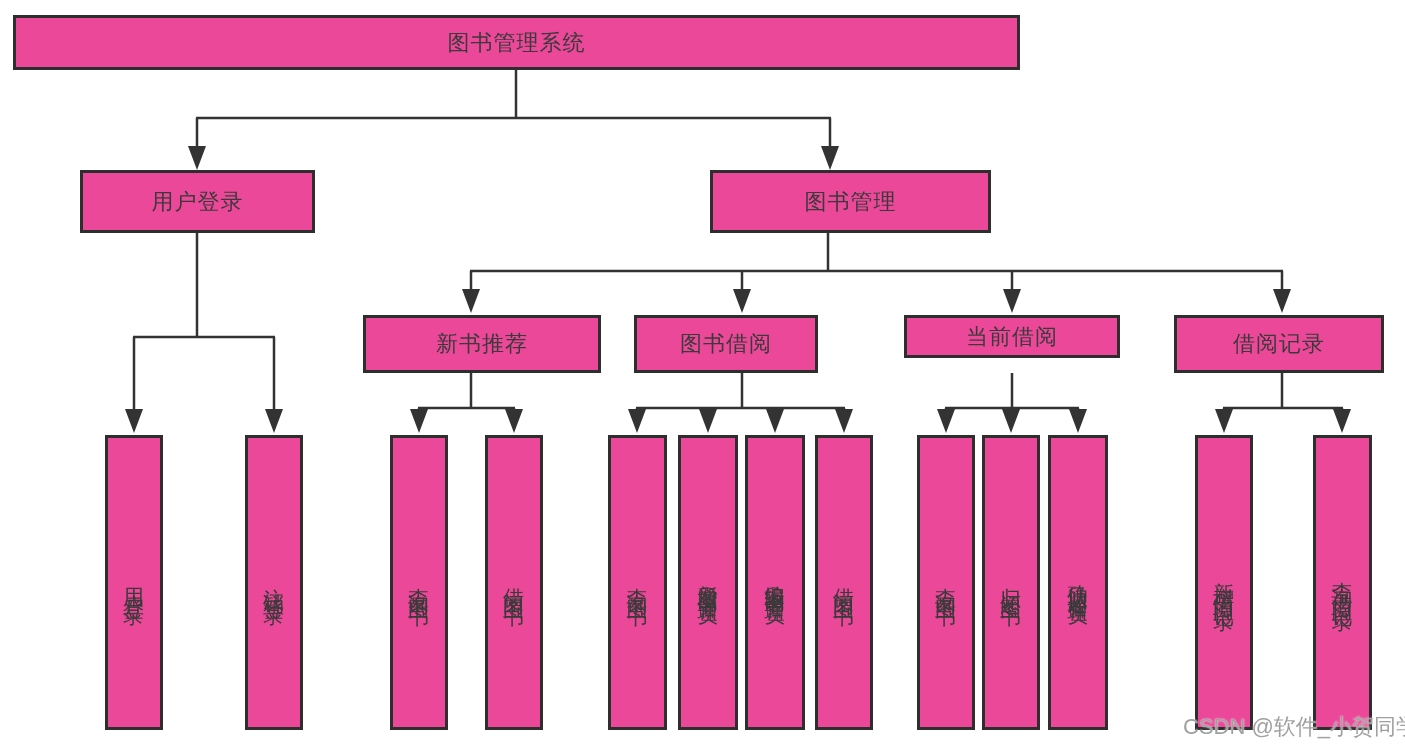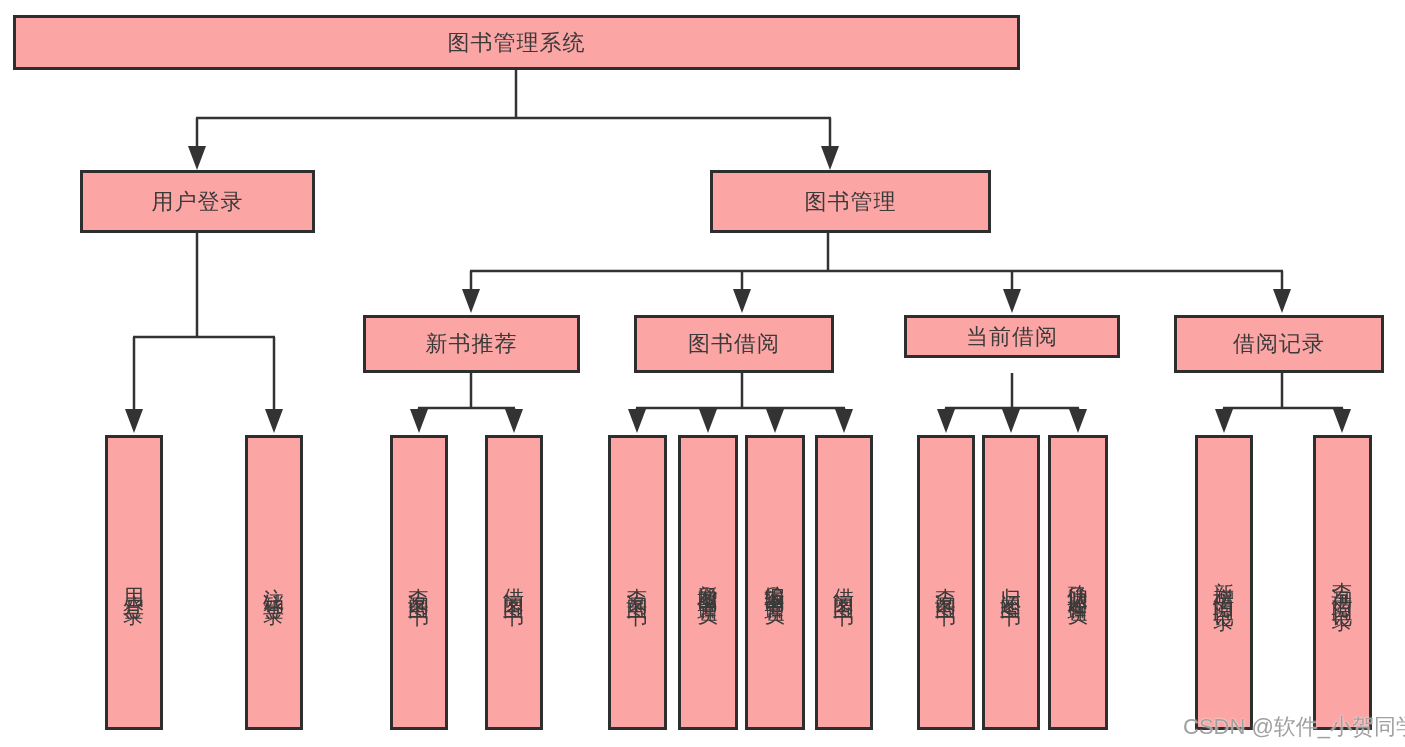--- a/index.html
+++ b/index.html
@@ -8,21 +8,21 @@
     width:1405px;height:747px;
     background:#ffffff;
     font-family:"Liberation Sans", sans-serif;
     overflow:hidden;
   }
   svg.connectors{position:absolute;left:0;top:0;z-index:0;}
   .box{
     position:absolute;
     box-sizing:border-box;
     border:3px solid #2e2e2e;
-    background:#fca5a5;
+    background:#ec4899;
     color:#3a3a3a;
     display:flex;align-items:center;justify-content:center;
     z-index:1;
     text-align:center;
   }
   .h-box{font-size:22px;letter-spacing:1px;white-space:nowrap;}
   .v-box{
     writing-mode:vertical-rl;
     text-orientation:mixed;
     font-size:21px;
@@ -109,22 +109,22 @@
       <path d="M1215,409 L1233,409 L1224,433 Z"></path>
       <path d="M1333,409 L1351,409 L1342,433 Z"></path>
     </g>
   </svg>
 
   <div class="box h-box" style="left:13px;top:15px;width:1007px;height:55px;">图书管理系统</div>
 
   <div class="box h-box" style="left:80px;top:170px;width:235px;height:63px;">用户登录</div>
   <div class="box h-box" style="left:710px;top:170px;width:281px;height:63px;">图书管理</div>
 
-  <div class="box h-box" style="left:363px;top:315px;width:217px;height:58px;">新书推荐</div>
-  <div class="box h-box" style="left:634px;top:315px;width:200px;height:58px;">图书借阅</div>
+  <div class="box h-box" style="left:363px;top:315px;width:238px;height:58px;">新书推荐</div>
+  <div class="box h-box" style="left:634px;top:315px;width:184px;height:58px;">图书借阅</div>
   <div class="box h-box" style="left:904px;top:315px;width:216px;height:43px;">当前借阅</div>
   <div class="box h-box" style="left:1174px;top:315px;width:210px;height:58px;">借阅记录</div>
 
   <div class="box v-box" style="left:105px;top:435px;width:58px;height:295px;">用户登录</div>
   <div class="box v-box" style="left:245px;top:435px;width:58px;height:295px;">注销登录</div>
 
   <div class="box v-box" style="left:390px;top:435px;width:58px;height:295px;">查询图书</div>
   <div class="box v-box" style="left:485px;top:435px;width:58px;height:295px;">借阅图书</div>
 
   <div class="box v-box" style="left:608px;top:435px;width:59px;height:295px;">查询图书</div>

